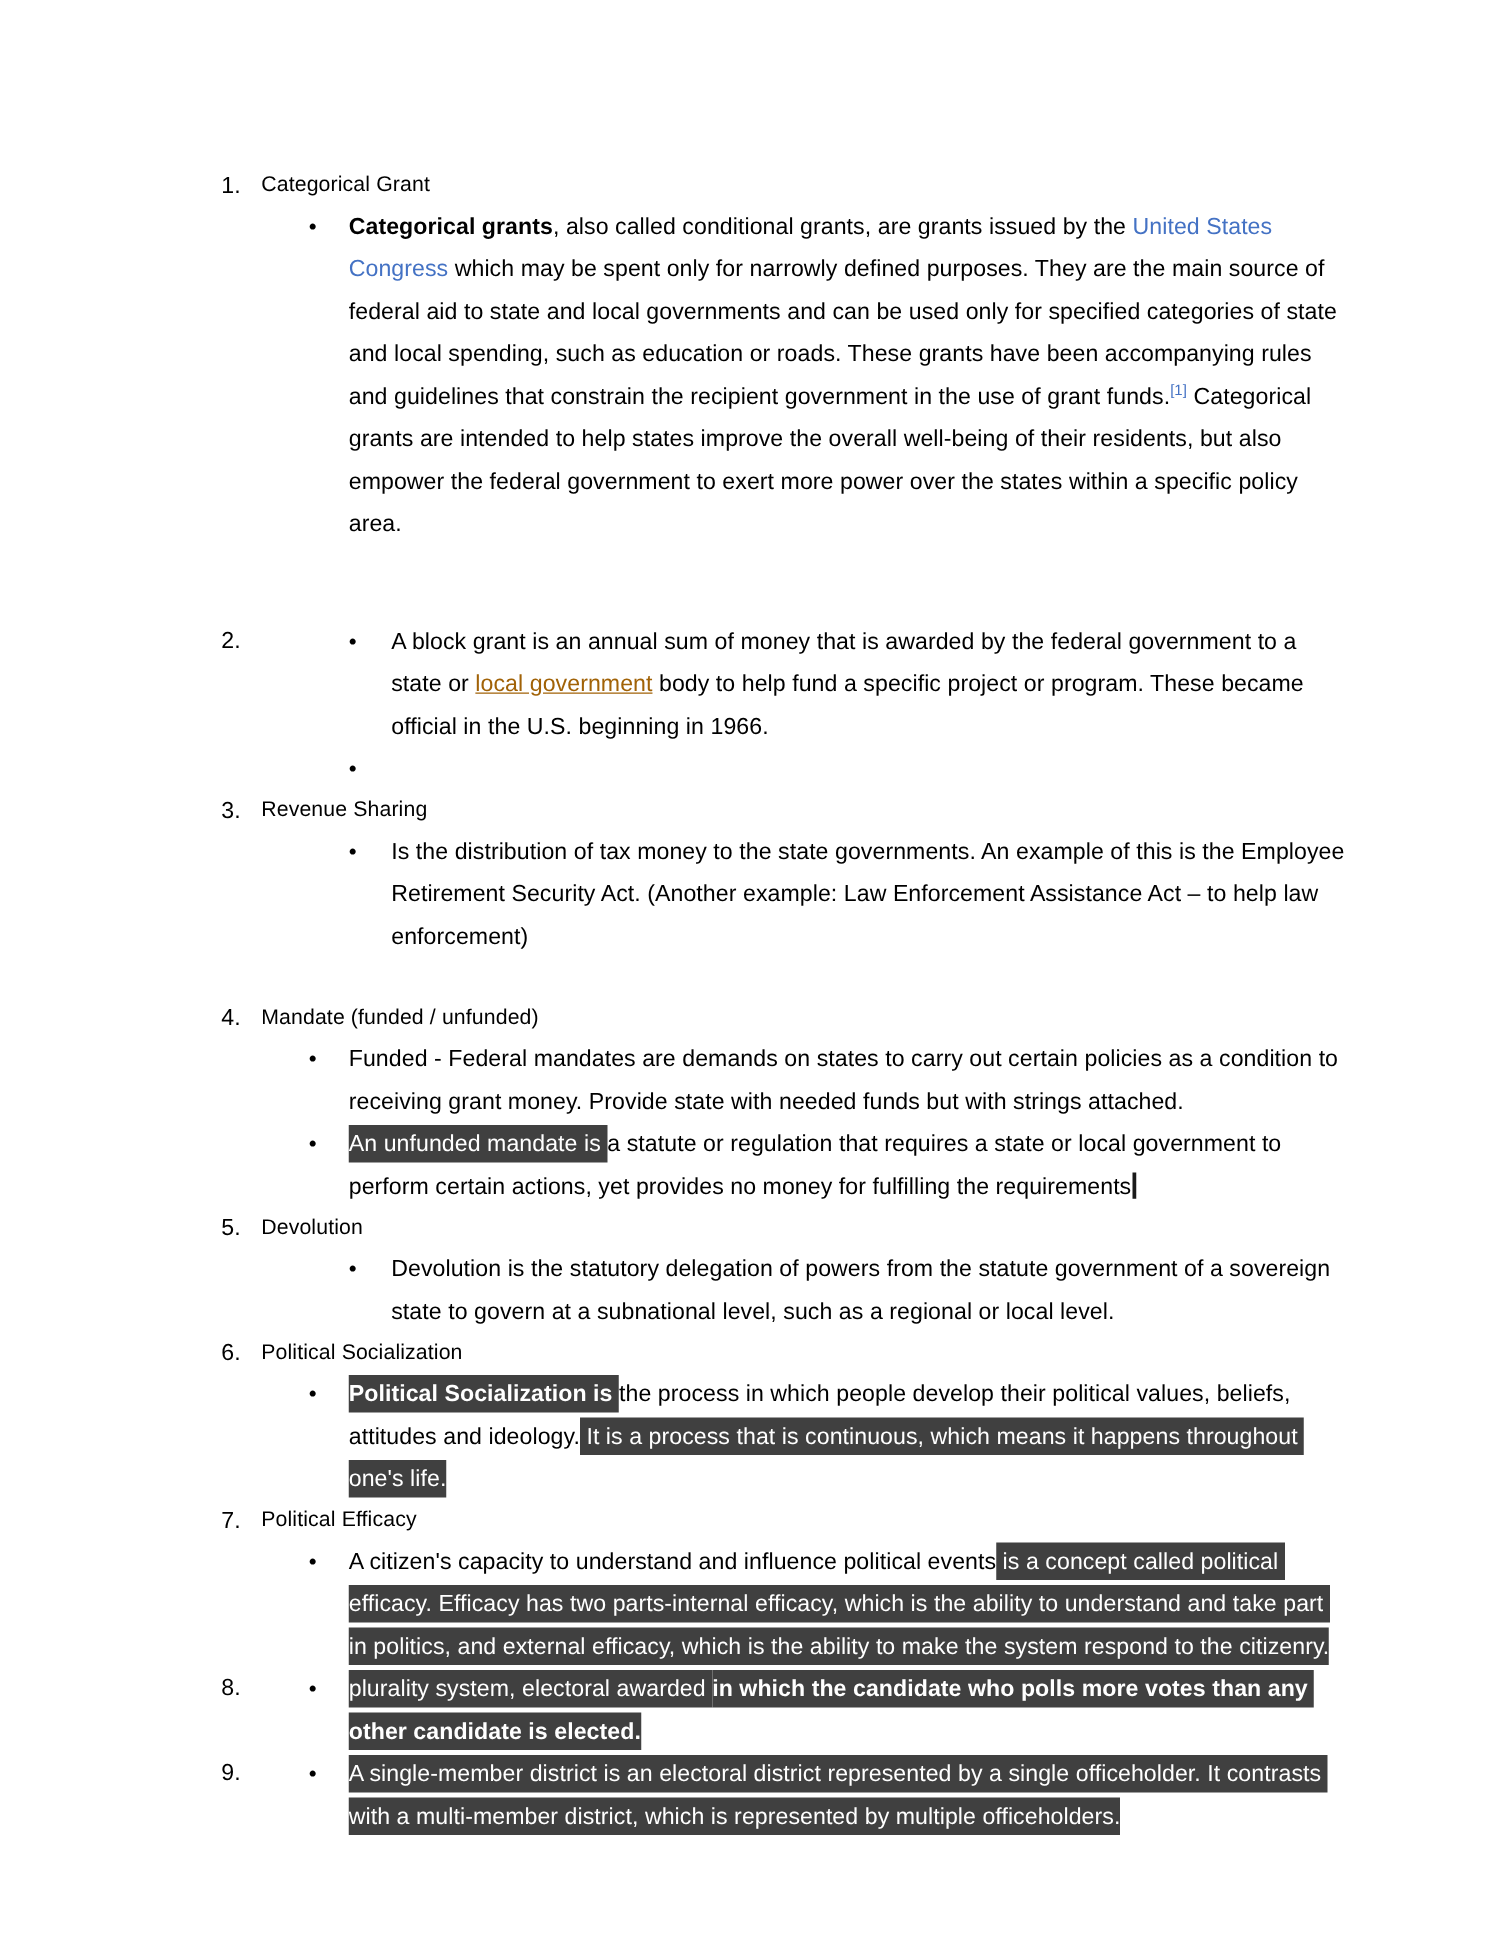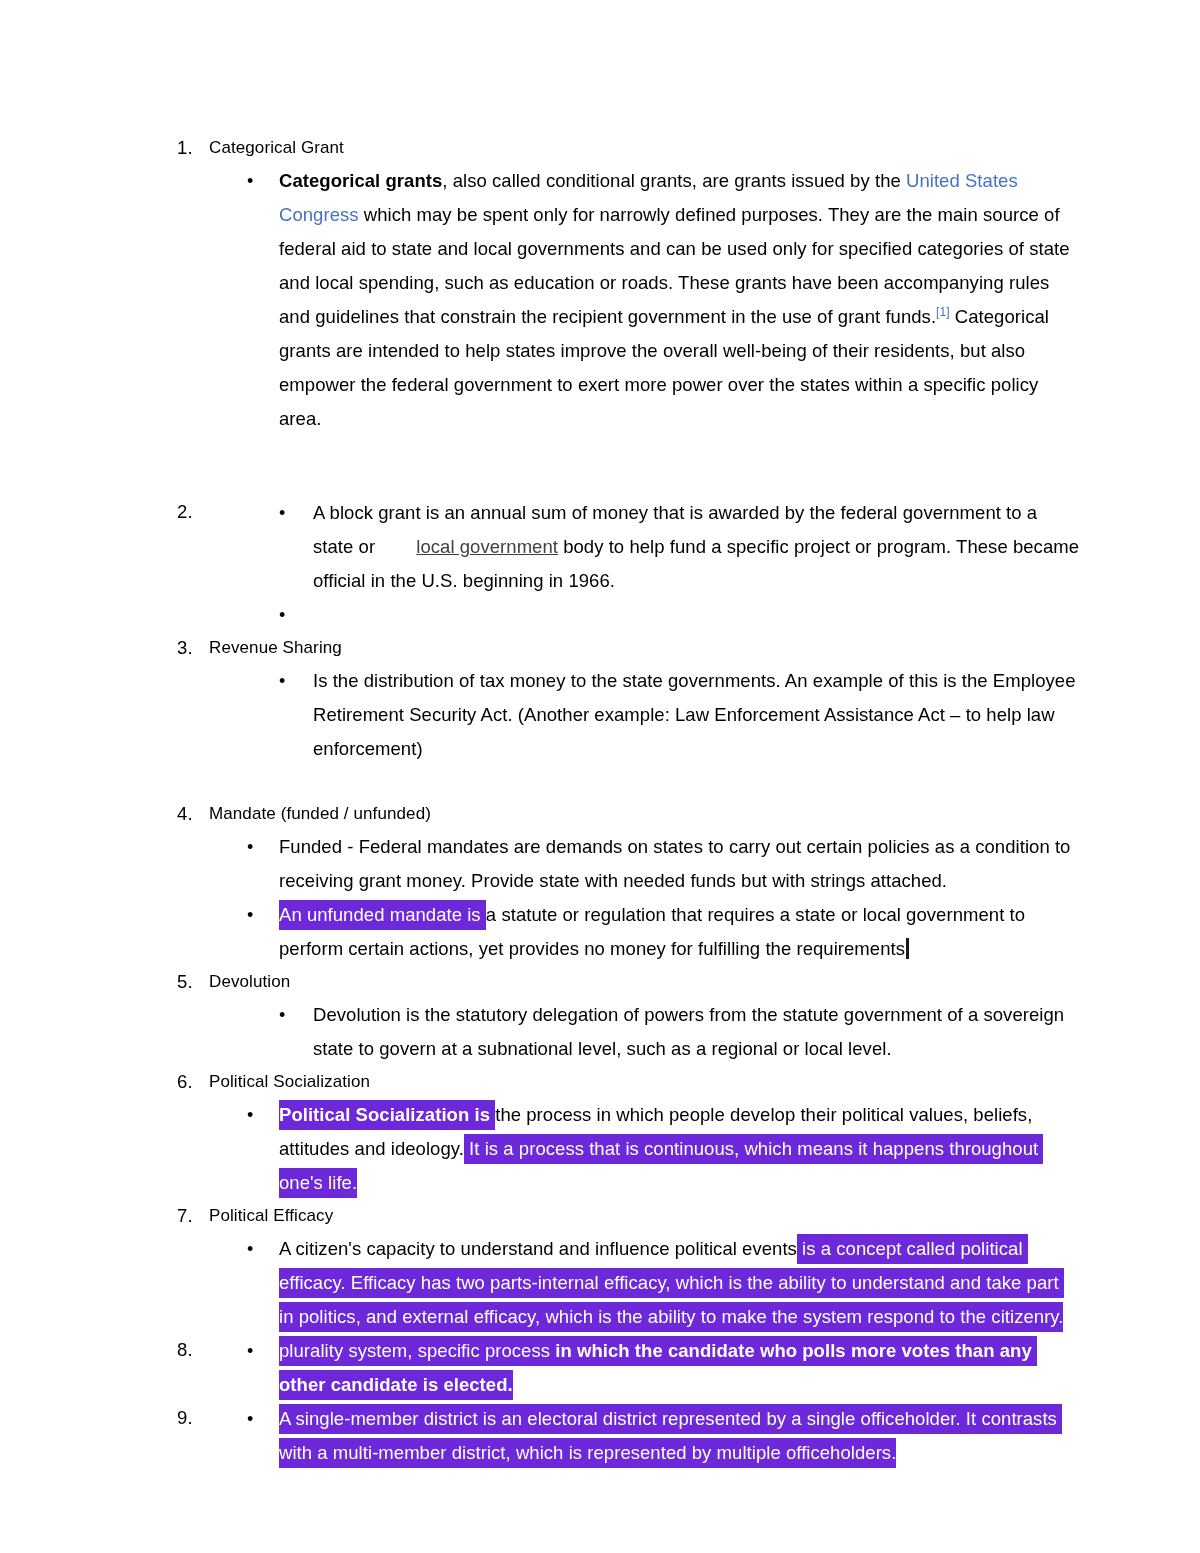--- a/index.html
+++ b/index.html
@@ -102,33 +102,32 @@
   }
 
   
   .b { font-weight: bold; margin-top: 10px; }
 
   .link-plain {
     color: #4472c4;
     text-decoration: none;
   }
   .link-underline {
-    color: #404040;
+    color: #a16207;
     text-decoration: underline;
-    margin-left: 36px;
   }
   .footnote {
     color: #4472c4;
     font-size: 12px;
     vertical-align: super;
     line-height: 0;
   }
 
   .hl {
-    background-color: #6d28d9;
+    background-color: #404040;
     color: #ffffff;
     box-decoration-break: clone;
     -webkit-box-decoration-break: clone;
     padding: 4px 0 5px 0;
   }
   .hl.b { font-weight: bold; }
 
   .caret {
     display: inline-block;
     width: 3px;
@@ -223,21 +222,21 @@
             <span class="dot">•</span>
             <span class="bullet-text"><span>A citizen's capacity to understand and influence political events</span><span class="hl"> is a concept called political efficacy. Efficacy has two parts-internal efficacy, which is the ability to understand and take part in politics, and external efficacy, which is the ability to make the system respond to the citizenry.</span></span>
           </li>
         </ul>
       </li>
       <li class="num-item gap-none">
         <span class="num-marker">8.</span>
         <ul class="bullets indent-shallow w-mid">
           <li class="bullet">
             <span class="dot">•</span>
-            <span class="bullet-text"><span class="hl">plurality system, specific process </span><span class="hl b">in which the candidate who polls more votes than any other candidate is elected.</span></span>
+            <span class="bullet-text"><span class="hl">plurality system, electoral awarded </span><span class="hl b">in which the candidate who polls more votes than any other candidate is elected.</span></span>
           </li>
         </ul>
       </li>
       <li class="num-item gap-none">
         <span class="num-marker">9.</span>
         <ul class="bullets indent-shallow w-mid">
           <li class="bullet">
             <span class="dot">•</span>
             <span class="bullet-text"><span class="hl">A single-member district is an electoral district represented by a single officeholder. It contrasts with a multi-member district, which is represented by multiple officeholders.</span></span>
           </li>

